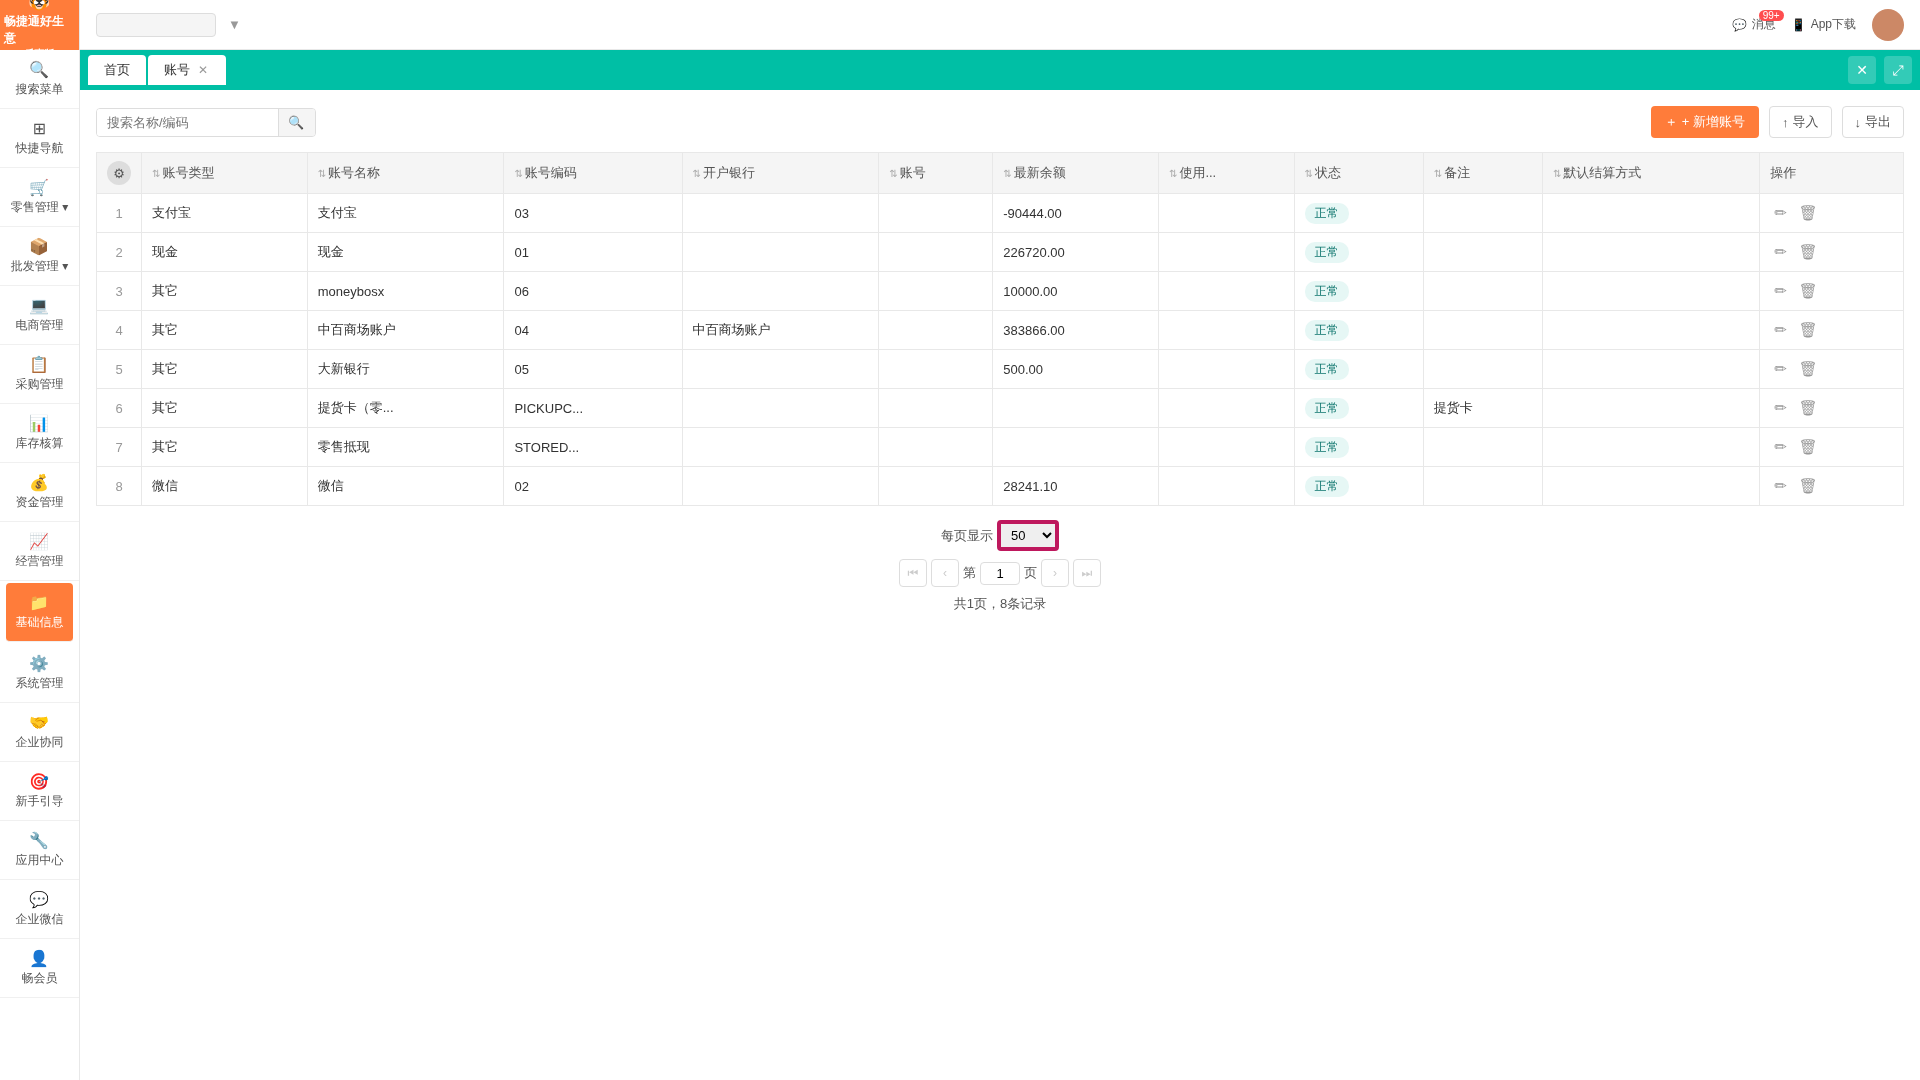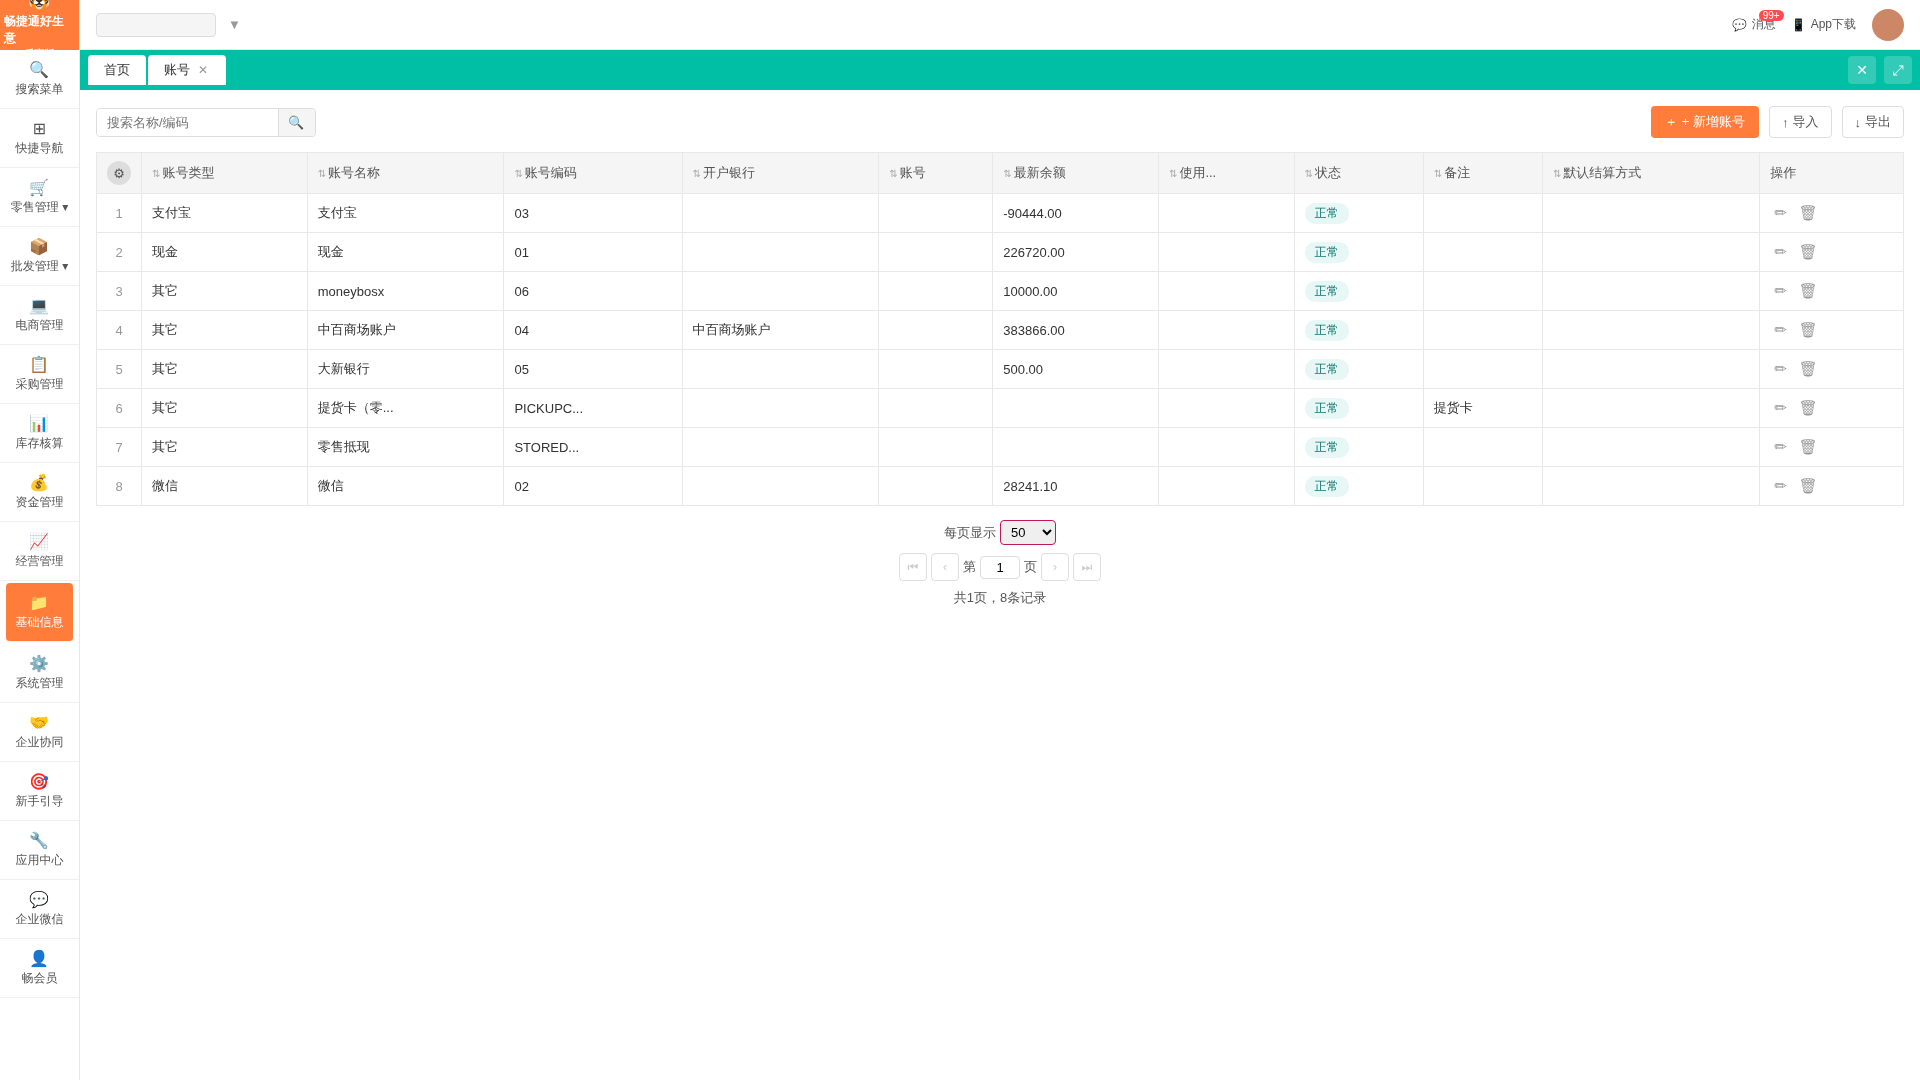--- a/index.html
+++ b/index.html
@@ -297,21 +297,21 @@
       font-size: 13px;
       color: #555;
       flex-direction: column;
     }
     .page-size-select {
       display: flex;
       align-items: center;
       gap: 4px;
     }
     .page-size-select select {
-      border: 1px solid #be185d;
+      border: 4px solid #be185d;
       border-radius: 4px;
       padding: 3px 6px;
       font-size: 13px;
       outline: none;
     }
     .page-nav {
       display: flex;
       align-items: center;
       gap: 4px;
     }

